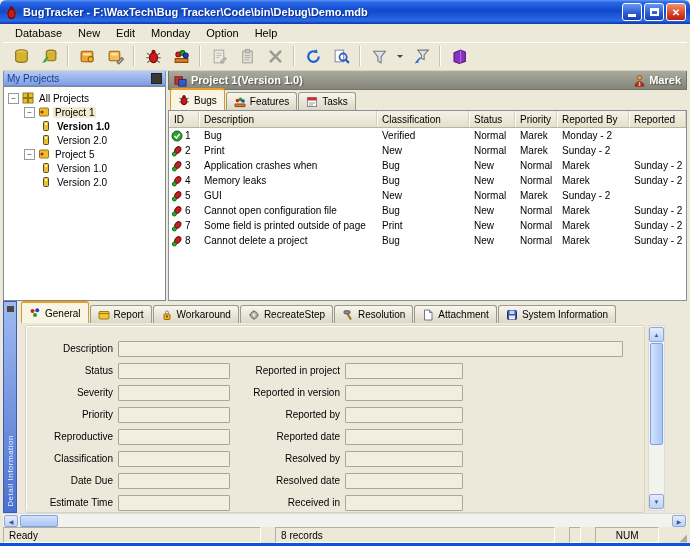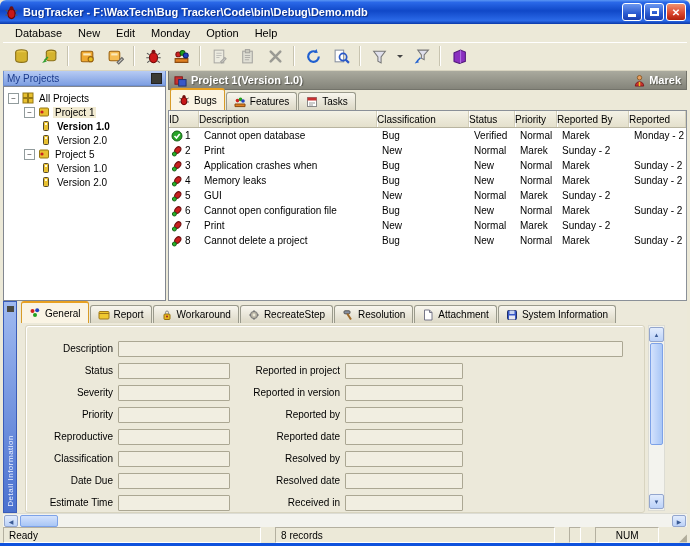--- a/index.html
+++ b/index.html
@@ -71,21 +71,21 @@
   .tab{display:inline-flex;align-items:center;gap:4px;height:17px;padding:0 7px;font-size:10px;
     background:linear-gradient(180deg,#f8f6ee,#dcd8c6);border:1px solid #9a9a8c;border-bottom:none;
     border-radius:3px 3px 0 0;position:relative;white-space:nowrap;}
   .tab.active{height:20px;background:#faf4e4;border-color:#d79b28;border-top:2px solid #e8a020;z-index:5;}
   .tab .icon{width:12px;height:12px;}
 
   .table{position:absolute;left:0;top:40px;right:0;bottom:0;background:#fff;
     border:1px solid #8a9098;box-sizing:border-box;overflow:hidden;}
   .trow{display:grid;grid-template-columns:30px 178px 92px 46px 42px 72px 1fr;align-items:center;}
   .thead{height:16px;background:linear-gradient(180deg,#f4f2e6,#e4e0cc);border-bottom:1px solid #b8b4a0;}
-  .thead .hcell{height:16px;display:flex;align-items:center;
+  .thead .hcell{height:16px;display:flex;align-items:center;padding-left:5px;
     border-right:1px solid #d4d0ba;box-shadow:inset 1px 0 0 #fff;font-size:10px;white-space:nowrap;overflow:hidden;}
   .tbody .trow{height:15px;}
   .cell{padding-left:5px;font-size:10px;white-space:nowrap;overflow:hidden;}
   .cell-id{display:flex;align-items:center;gap:2px;padding-left:2px;}
   .cell-id .icon{width:12px;height:12px;}
 
   
   .bottom-panel{position:absolute;left:3px;right:3px;top:301px;height:212px;background:#ece9da;}
   .strip{position:absolute;left:0;top:0;width:14px;height:212px;
     background:linear-gradient(180deg,#a0baf0,#4a71cf);border:1px solid #3a5cb8;box-sizing:border-box;}
@@ -441,21 +441,20 @@
           <div class="trow">
             <span class="cell cell-id">
               <span class="icon" style="height: 12px; width: 12px;">
                 <svg viewBox="0 0 12 12">
                   <circle cx="6" cy="6" r="5" fill="#28a428" stroke="#186018"></circle>
                   <path d="M3.5 6l2 2 3.2-4" fill="none" stroke="#fff" stroke-width="1.6"></path>
                 </svg>
               </span>
               <span>1</span>
             </span>
-            <span class="cell">Cannot open database</span>
             <span class="cell">Bug</span>
             <span class="cell">Verified</span>
             <span class="cell">Normal</span>
             <span class="cell">Marek</span>
             <span class="cell">Monday - 2</span>
           </div>
           <div class="trow">
             <span class="cell cell-id">
               <span class="icon" style="height: 12px; width: 12px;">
                 <svg viewBox="0 0 12 12">
@@ -541,20 +540,21 @@
           <div class="trow">
             <span class="cell cell-id">
               <span class="icon" style="height: 12px; width: 12px;">
                 <svg viewBox="0 0 12 12">
                   <ellipse cx="6.8" cy="5" rx="2.6" ry="3.6" fill="#c82020" stroke="#701010" transform="rotate(40 6.8 5)"></ellipse>
                   <circle cx="3.4" cy="9" r="2" fill="#28b428" stroke="#186018"></circle>
                 </svg>
               </span>
               <span>7</span>
             </span>
+            <span class="cell">Some field is printed outside of page</span>
             <span class="cell">Print</span>
             <span class="cell">New</span>
             <span class="cell">Normal</span>
             <span class="cell">Marek</span>
             <span class="cell">Sunday - 2</span>
           </div>
           <div class="trow">
             <span class="cell cell-id">
               <span class="icon" style="height: 12px; width: 12px;">
                 <svg viewBox="0 0 12 12">

